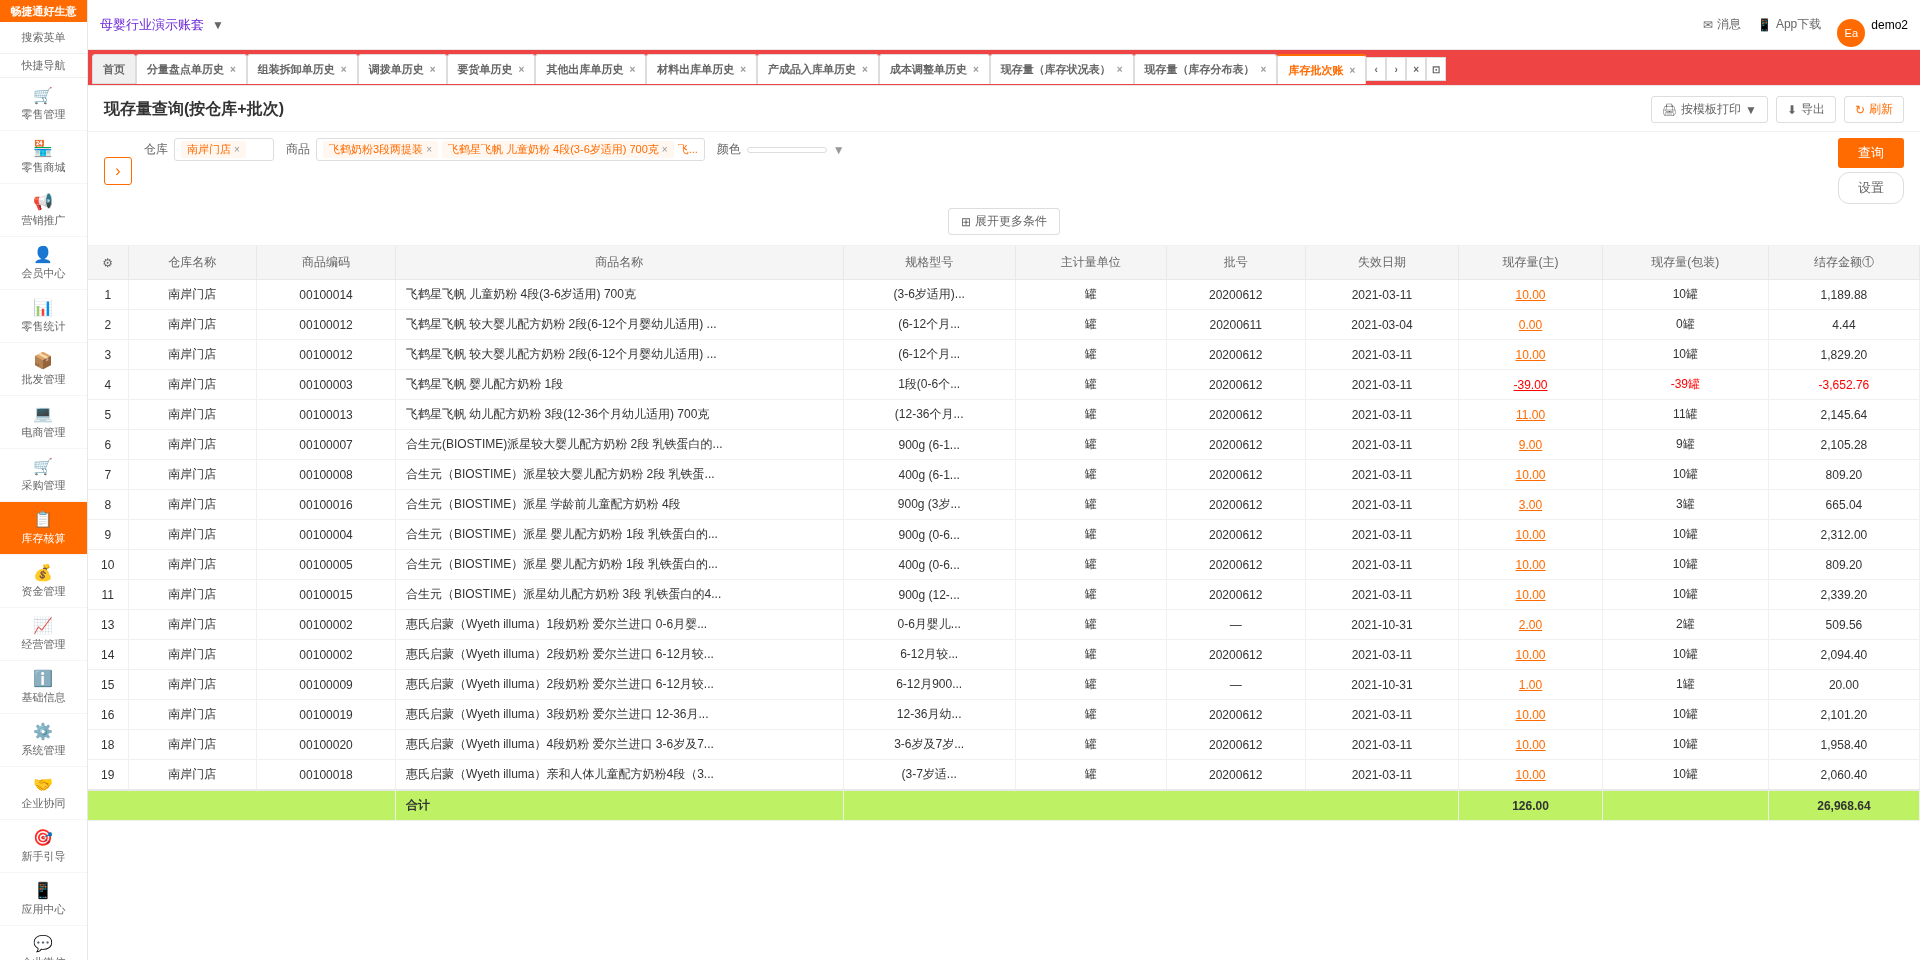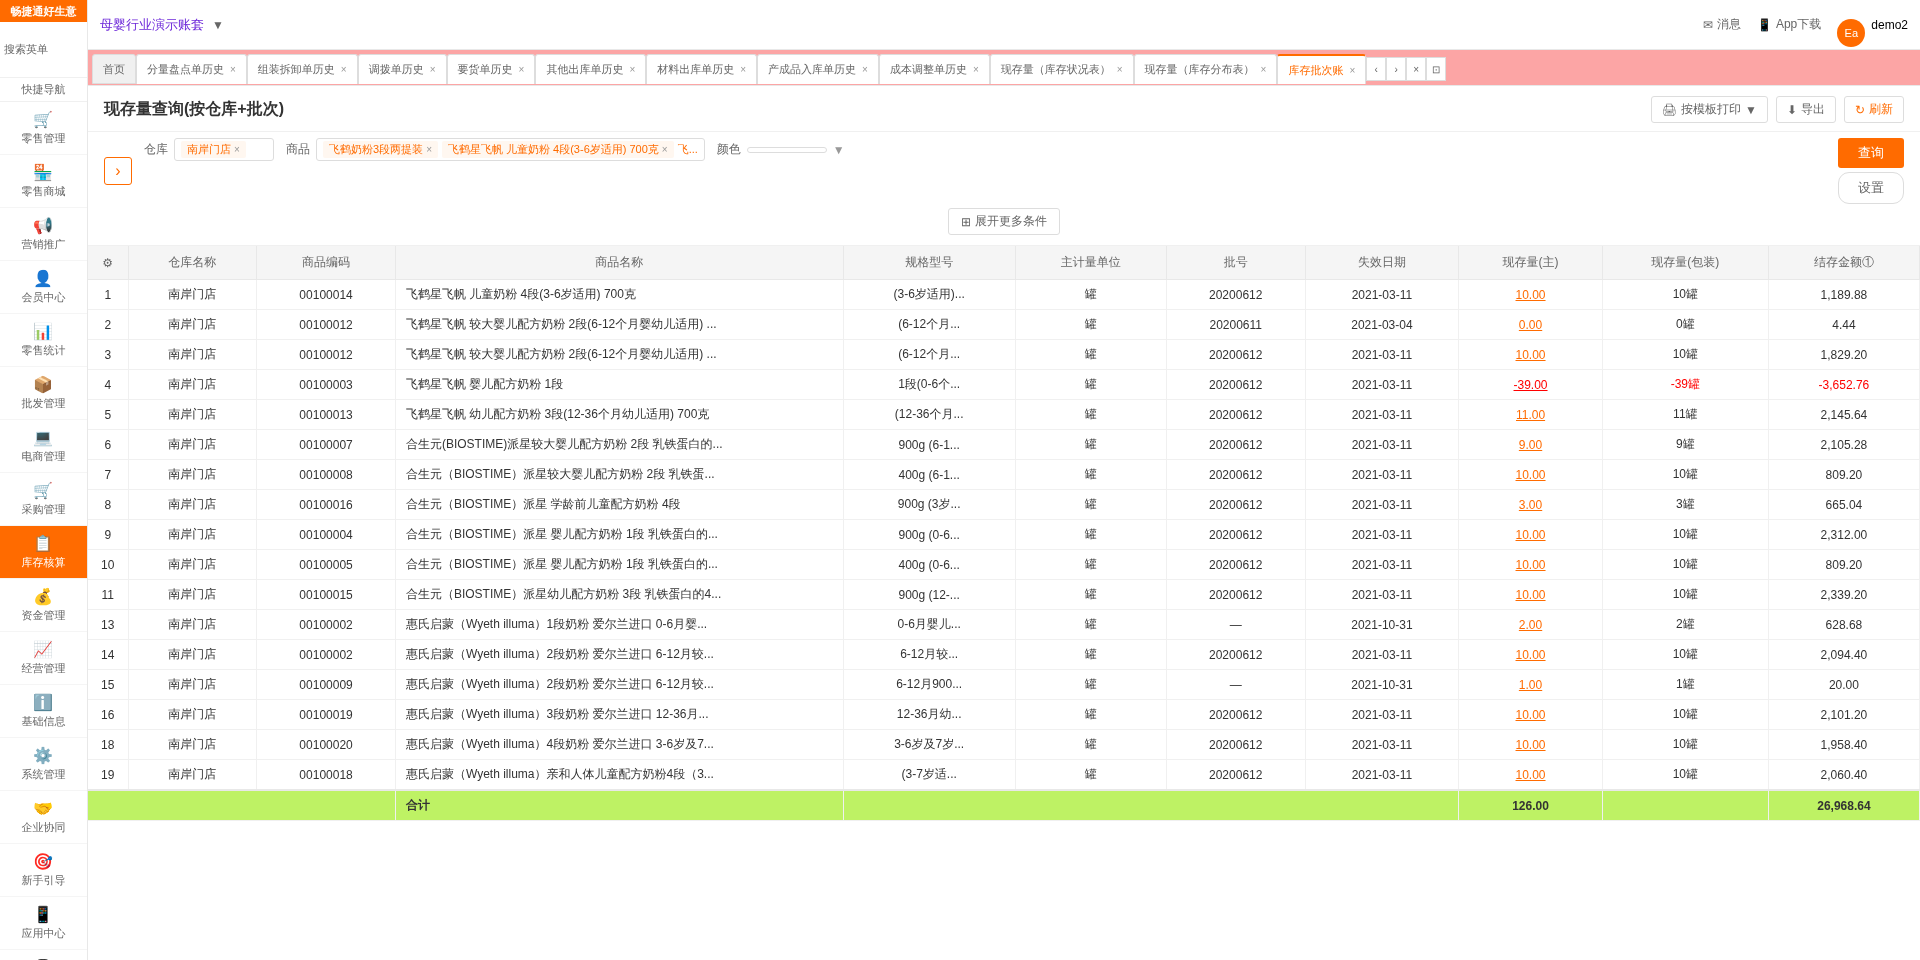--- a/index.html
+++ b/index.html
@@ -1,40 +1,40 @@
 <!DOCTYPE html>
 <html><head>
   <meta charset="utf-8">
   <style>
     * { box-sizing: border-box; margin: 0; padding: 0; }
     body { font-family: "Microsoft YaHei", "PingFang SC", sans-serif; font-size: 12px; background: #f5f5f5; display: flex; height: 960px; overflow: hidden; }
 
     
     .sidebar { width: 88px; background: #fff; display: flex; flex-direction: column; border-right: 1px solid #e8e8e8; height: 960px; overflow: hidden; flex-shrink: 0; }
     .sidebar-logo { height: 50px; background: #ff6b00; display: flex; align-items: center; justify-content: center; color: #fff; font-size: 11px; font-weight: bold; text-align: center; line-height: 1.3; padding: 4px; }
-    .sidebar-search { padding: 20px 4px; border-bottom: 1px solid #f0f0f0; color: #666; font-size: 11px; cursor: pointer; }
+    .sidebar-search { padding: 8px 4px; border-bottom: 1px solid #f0f0f0; text-align: center; color: #666; font-size: 11px; cursor: pointer; }
     .sidebar-nav { padding: 4px 2px; border-bottom: 1px solid #f0f0f0; text-align: center; color: #666; font-size: 11px; cursor: pointer; }
     .sidebar-item { padding: 8px 4px; text-align: center; color: #666; font-size: 11px; cursor: pointer; display: flex; flex-direction: column; align-items: center; gap: 2px; border-bottom: 1px solid #f5f5f5; }
     .sidebar-item.active { background: #ff6b00; color: #fff; }
     .sidebar-item.active .sidebar-icon { color: #fff; }
     .sidebar-icon { font-size: 16px; }
 
     
     .main { flex: 1; display: flex; flex-direction: column; overflow: hidden; }
 
     
     .topbar { height: 50px; background: #fff; border-bottom: 1px solid #e8e8e8; display: flex; align-items: center; padding: 0 12px; gap: 8px; flex-shrink: 0; }
     .topbar-title { font-size: 13px; color: #6d28d9; flex-shrink: 0; }
     .topbar-dropdown { font-size: 12px; color: #666; cursor: pointer; display: flex; align-items: center; gap: 4px; }
     .topbar-right { margin-left: auto; display: flex; align-items: center; gap: 16px; }
     .topbar-right-item { font-size: 12px; color: #666; cursor: pointer; display: flex; align-items: center; gap: 4px; }
     .topbar-avatar { width: 28px; height: 28px; border-radius: 50%; background: #ff6b00; display: flex; align-items: center; justify-content: center; color: #fff; font-size: 11px; margin-top: 16px; }
 
     
-    .tabs-bar { height: 36px; background: #fca5a5; border-bottom: 1px solid #e8e8e8; display: flex; align-items: center; overflow-x: auto; flex-shrink: 0; gap: 0; padding: 0 4px; }
+    .tabs-bar { height: 36px; background: #ef4444; border-bottom: 1px solid #e8e8e8; display: flex; align-items: center; overflow-x: auto; flex-shrink: 0; gap: 0; padding: 0 4px; font-weight: bold; }
     .tabs-bar::-webkit-scrollbar { height: 0; }
     .tab-item { height: 30px; padding: 0 10px; display: flex; align-items: center; gap: 4px; border: 1px solid #ddd; background: #fff; font-size: 11px; color: #666; cursor: pointer; white-space: nowrap; margin-top: 3px; border-bottom: none; border-radius: 3px 3px 0 0; flex-shrink: 0; }
     .tab-item.active { background: #fff; color: #ff6b00; border-top: 2px solid #ff6b00; }
     .tab-item:first-child { background: #f0f0f0; border: 1px solid #ddd; border-radius: 3px 3px 0 0; }
     .tab-close { font-size: 10px; color: #999; margin-left: 2px; cursor: pointer; }
     .tab-nav-btn { height: 24px; width: 20px; border: 1px solid #ddd; background: #fff; cursor: pointer; display: flex; align-items: center; justify-content: center; font-size: 10px; color: #666; flex-shrink: 0; margin-top: 3px; }
 
     
     .content { flex: 1; overflow: hidden; display: flex; flex-direction: column; background: #fff; }
 
@@ -483,21 +483,21 @@
     <td class="col-idx">13</td>
     <td>南岸门店</td>
     <td>00100002</td>
     <td class="td-left" style="max-width:240px;overflow:hidden;text-overflow:ellipsis;">惠氏启蒙（Wyeth illuma）1段奶粉 爱尔兰进口 0-6月婴...</td>
     <td>0-6月婴儿...</td>
     <td>罐</td>
     <td>—</td>
     <td>2021-10-31</td>
     <td class="td-orange td-underline">2.00</td>
     <td class="">2罐</td>
-    <td class="">628.68</td>
+    <td class="">509.56</td>
   </tr>
             <tr>
     <td class="col-idx">14</td>
     <td>南岸门店</td>
     <td>00100002</td>
     <td class="td-left" style="max-width:240px;overflow:hidden;text-overflow:ellipsis;">惠氏启蒙（Wyeth illuma）2段奶粉 爱尔兰进口 6-12月较...</td>
     <td>6-12月较...</td>
     <td>罐</td>
     <td>20200612</td>
     <td>2021-03-11</td>

